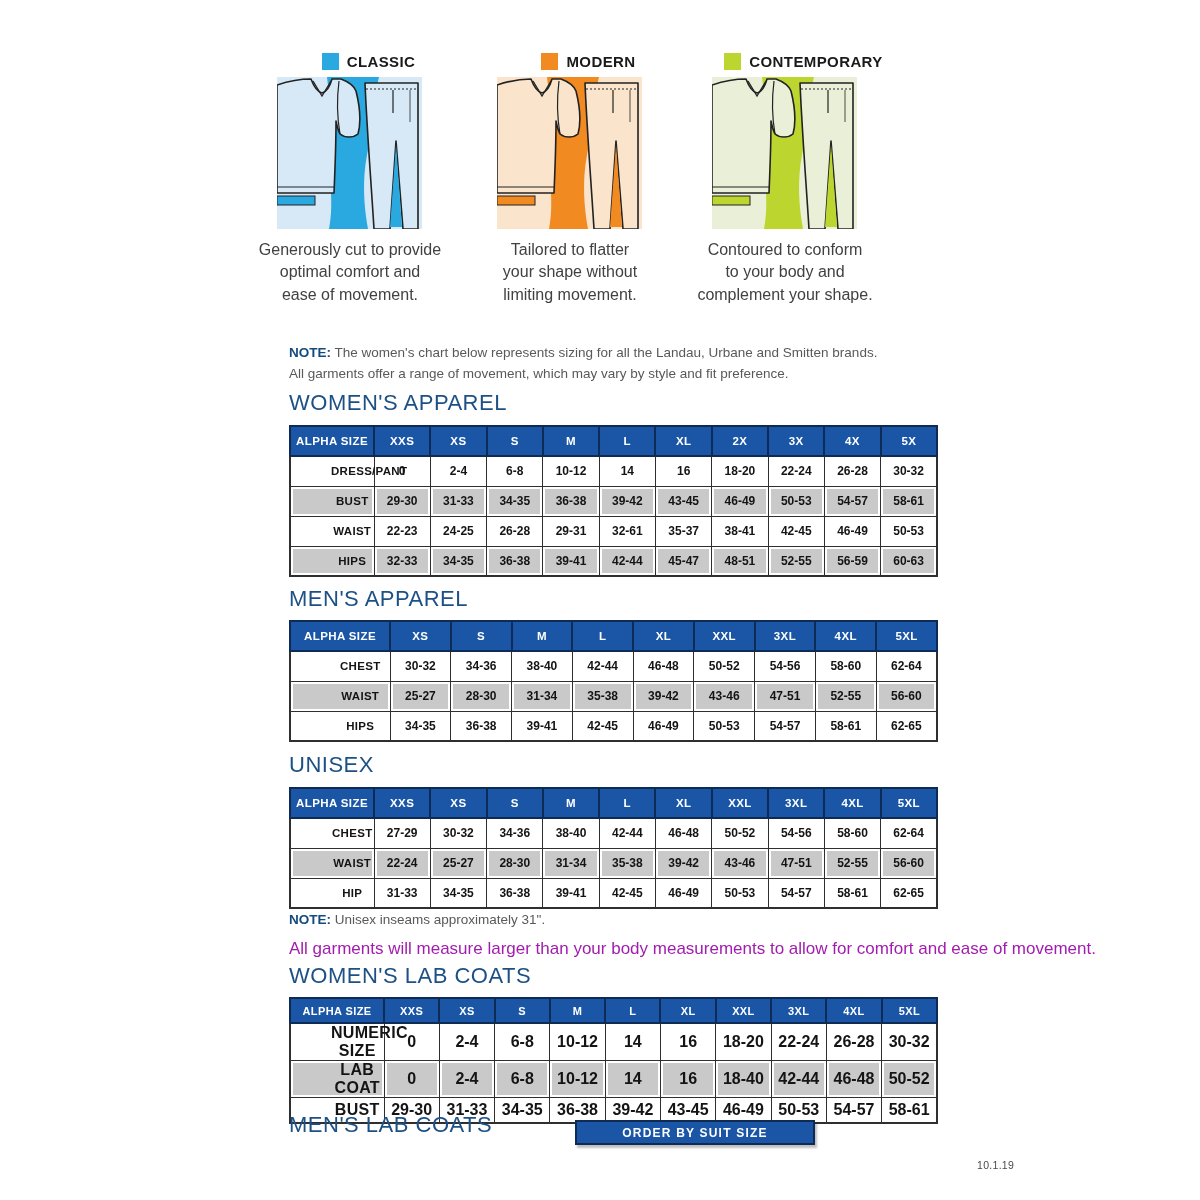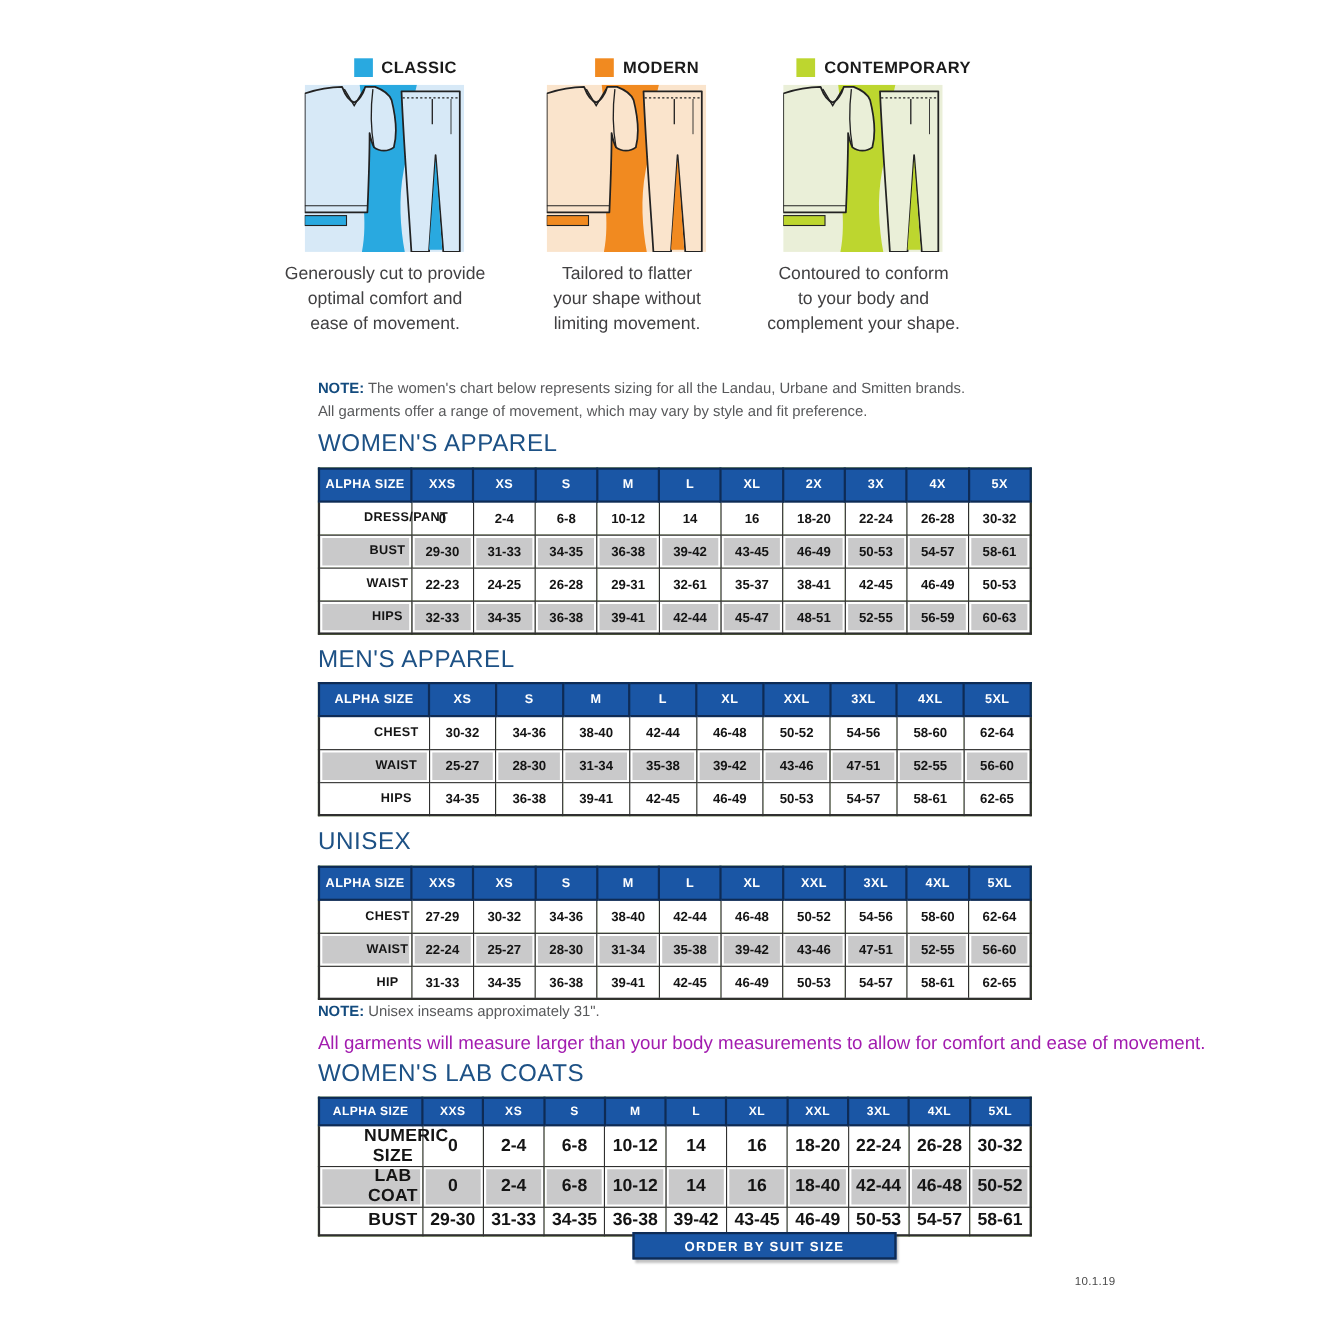--- a/index.html
+++ b/index.html
@@ -386,17 +386,18 @@
           <td>39-42</td>
           <td>43-45</td>
           <td>46-49</td>
           <td>50-53</td>
           <td>54-57</td>
           <td>58-61</td>
         </tr>
       </tbody>
     </table>
 
+  <h2 class="sec abs" style="left:289px; top:1112px;">MEN'S LAB COATS</h2>
   <button class="order-btn">ORDER BY SUIT SIZE</button>
 
   <div class="version">10.1.19</div>
 
 </div>
 
 </body></html>

